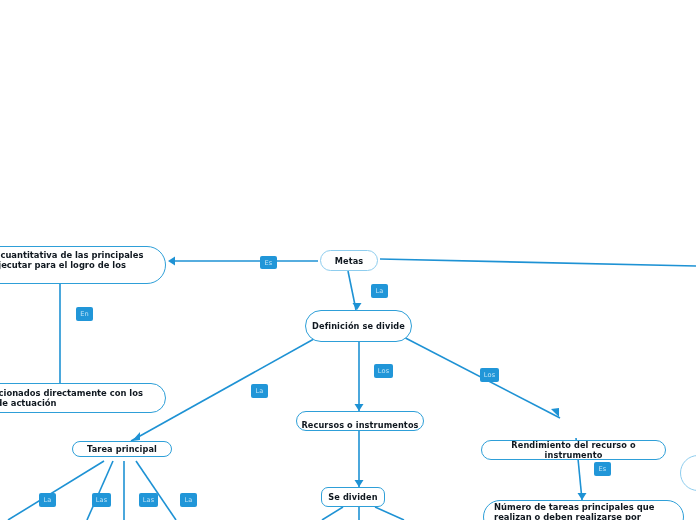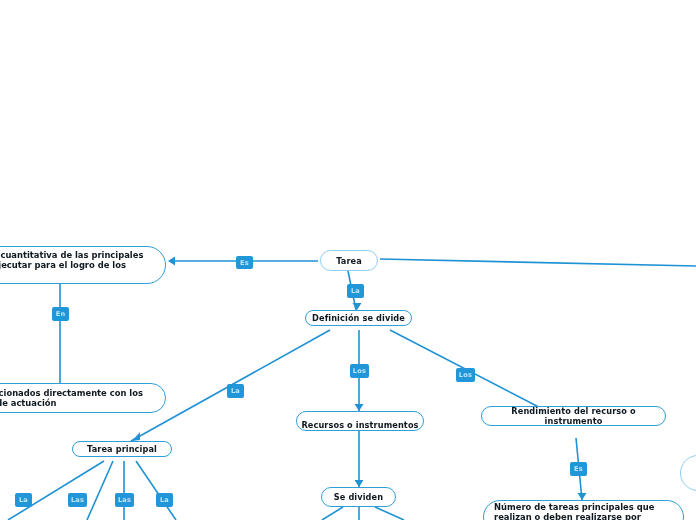--- a/index.html
+++ b/index.html
@@ -54,27 +54,28 @@
     justify-content: flex-start;
     text-align: left;
     border-radius: 22px;
   }
   .conn-label {
     position: absolute;
     box-sizing: border-box;
     background: #2196d8;
     color: #bfe4f7;
     font-size: 6.6px;
-    font-weight: bold;
+    font-weight: normal;
     display: flex;
     align-items: center;
     justify-content: center;
     border-radius: 2px;
     z-index: 6;
     letter-spacing: 0.2px;
+    margin-left: 24px;
   }
 </style>
 </head>
 <body>
 
 <div id="canvas">
   <svg id="edges" viewBox="0 0 696 520">
       <defs></defs>
       <path d="M 318 261 L 172 261" stroke="#1e92d4" stroke-width="1.6" fill="none"></path>
       <polygon points="175,256.5 175,265.5 168,261" fill="#1e92d4"></polygon>
@@ -95,41 +96,41 @@
       <path d="M 104 461 L 8 520" stroke="#1e92d4" stroke-width="1.6" fill="none"></path>
       <path d="M 113 461 L 87 520" stroke="#1e92d4" stroke-width="1.6" fill="none"></path>
       <path d="M 124 461 L 124 520" stroke="#1e92d4" stroke-width="1.6" fill="none"></path>
       <path d="M 136 461 L 176 520" stroke="#1e92d4" stroke-width="1.6" fill="none"></path>
       <path d="M 343 507 L 322 520" stroke="#1e92d4" stroke-width="1.6" fill="none"></path>
       <path d="M 359 507 L 359 520" stroke="#1e92d4" stroke-width="1.6" fill="none"></path>
       <path d="M 375 507 L 404 520" stroke="#1e92d4" stroke-width="1.6" fill="none"></path>
     </svg>
   <div id="node-layer">
       <div class="node single light" style="left: 320px; top: 250px; width: 58px; height: 21px;">
-        <span>Tarea</span>
+        <span>Metas</span>
       </div>
       <div class="node multi" style="left: -60px; top: 246px; width: 226px; height: 38px;">
         <span>Expresión cuantitativa de las principales tareas a ejecutar para el logro de los objetivos</span>
       </div>
       <div class="node multi" style="left: -60px; top: 383px; width: 226px; height: 30px;">
         <span>Están relacionados directamente con los procesos de actuación</span>
       </div>
-      <div class="node single" style="left: 305px; top: 310px; width: 107px; height: 16px;">
+      <div class="node single" style="left: 305px; top: 310px; width: 107px; height: 32px;">
         <span>Definición se divide</span>
       </div>
       <div class="node single" style="left: 72px; top: 441px; width: 100px; height: 16px;">
         <span>Tarea principal</span>
       </div>
       <div class="node single" style="left: 296px; top: 411px; width: 128px; height: 20px; align-items: flex-end;">
         <span>Recursos o instrumentos</span>
       </div>
-      <div class="node single" style="left: 481px; top: 406px; width: 185px; height: 20px;">
+      <div class="node single" style="left: 481px; top: 440px; width: 185px; height: 20px;">
         <span>Rendimiento del recurso o instrumento</span>
       </div>
-      <div class="node single" style="left: 321px; top: 487px; width: 75px; height: 20px;">
+      <div class="node single" style="left: 321px; top: 487px; width: 64px; height: 20px; border-radius: 7px;">
         <span>Se dividen</span>
       </div>
       <div class="node multi" style="left: 483px; top: 500px; width: 201px; height: 34px;">
         <span>Número de tareas principales que realizan o deben realizarse por unidad de recurso o instrumento</span>
       </div>
       <div class="node single light" style="left: 680px; top: 455px; width: 60px; height: 36px;">
         <span></span>
       </div>
     </div>
   <div id="label-layer">

